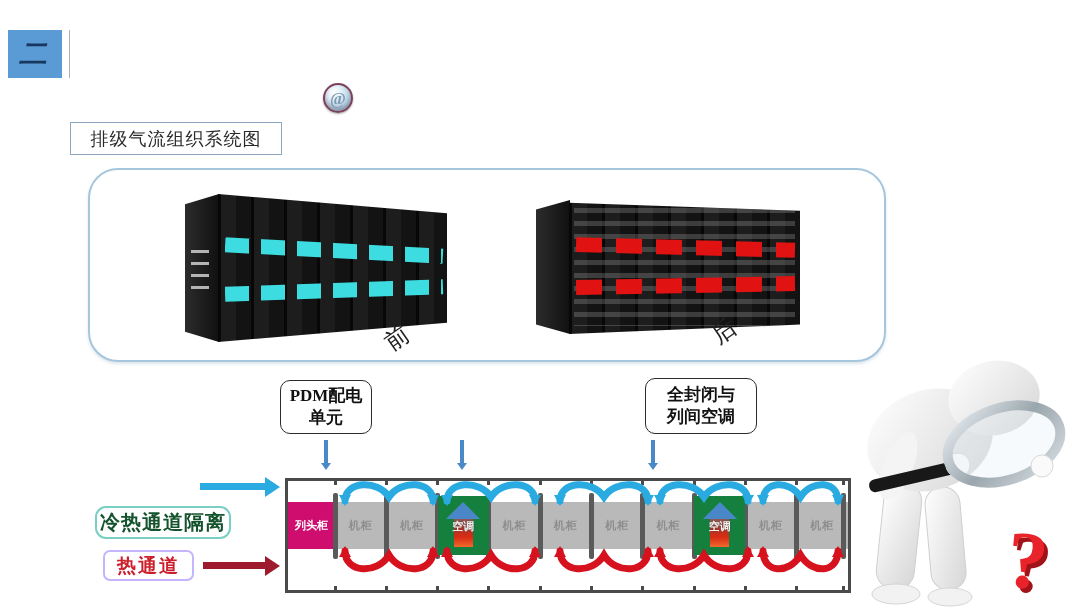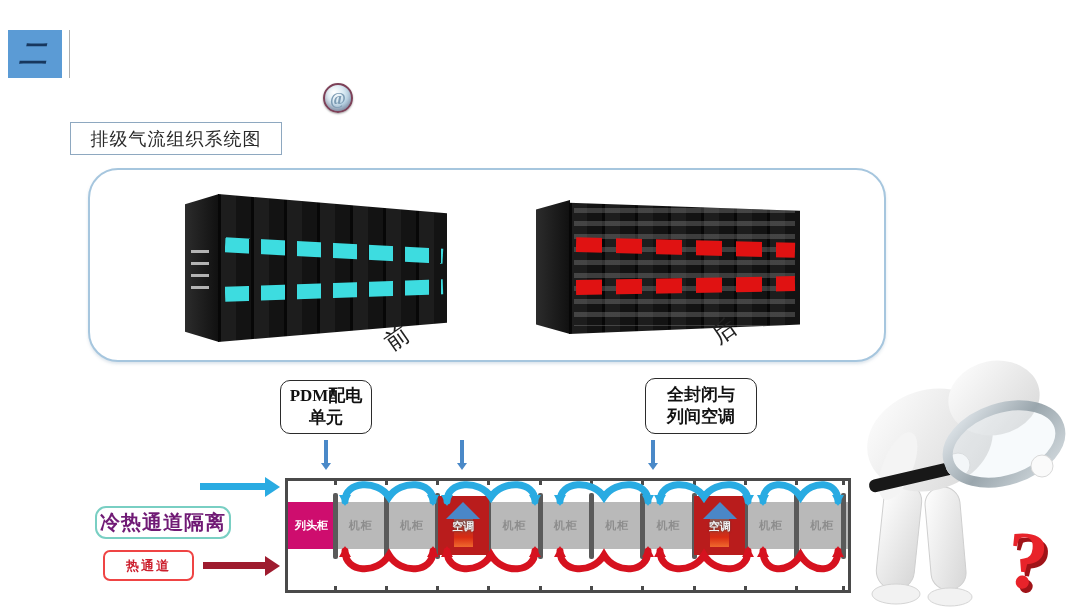--- a/index.html
+++ b/index.html
@@ -54,35 +54,35 @@
            display:flex;flex-direction:column;align-items:center;justify-content:center;
            font-size:17px;font-weight:bold;color:#111;line-height:1.3;box-sizing:border-box;}
   .connector{position:absolute;width:4px;background:#4a89c8;}
   .connector::after{content:"";position:absolute;left:50%;bottom:-6px;transform:translateX(-50%);
            border-left:5px solid transparent;border-right:5px solid transparent;border-top:7px solid #4a89c8;}
 
   
   .aisle-box{position:absolute;background:#fff;box-sizing:border-box;display:flex;align-items:center;
              justify-content:center;font-weight:bold;}
   .aisle-cold{border:2px solid #5fc4bd;border-radius:7px;font-size:19px;color:#29abe2;letter-spacing:2px;}
-  .aisle-mid{border:2px solid #79cfc3;border-radius:11px;font-size:20px;color:#701a75;letter-spacing:1px;}
-  .aisle-hot{border:2px solid #ef4444;border-radius:7px;font-size:13px;color:#cc1f2d;letter-spacing:2px;}
+  .aisle-mid{border:2px solid #79cfc3;border-radius:11px;font-size:20px;color:#14532d;letter-spacing:1px;}
+  .aisle-hot{border:2px solid #c4b5fd;border-radius:7px;font-size:19px;color:#cc1f2d;letter-spacing:2px;}
   .h-arrow{position:absolute;height:7px;}
   .h-arrow::after{content:"";position:absolute;right:-14px;top:50%;transform:translateY(-50%);
                   border-top:10px solid transparent;border-bottom:10px solid transparent;}
   .h-arrow.cyan{background:#29abe2;} .h-arrow.cyan::after{border-left:15px solid #29abe2;}
   .h-arrow.darkred{background:#9e1b2e;} .h-arrow.darkred::after{border-left:15px solid #9e1b2e;}
 
   
   .row-frame{position:absolute;left:285px;top:478px;width:566px;height:115px;border:3px solid #4a4a4a;
              box-sizing:border-box;background:#fff;}
   .unit{position:absolute;display:flex;align-items:center;justify-content:center;font-weight:bold;}
   .unit.head{background:#ce0d6e;color:#fff;font-size:11px;}
   .unit.rack{background:#b9b9b9;color:#8d8d8d;font-size:11px;letter-spacing:1px;}
-  .unit.ac{background:#b91c1c;color:#f0f0f0;font-size:11px;z-index:3;}
+  .unit.ac{background:#15803d;color:#f0f0f0;font-size:11px;z-index:3;}
   .post{position:absolute;width:5px;background:#5a5a5a;border-radius:2px;z-index:2;}
   .tick{position:absolute;width:3px;height:7px;background:#4a4a4a;z-index:1;}
   .ac-arrow{position:absolute;left:50%;top:6px;transform:translateX(-50%);width:34px;}
   .ac-arrow .hd{width:0;height:0;margin:0 auto;border-left:17px solid transparent;
                 border-right:17px solid transparent;border-bottom:17px solid #4a87c8;}
   .ac-arrow .bd{width:19px;height:28px;margin:0 auto;
                 background:linear-gradient(180deg,#8f5a55 0%,#b53527 35%,#d92b12 65%,#ef6a2e 100%);}
   .ac-label{position:absolute;left:50%;top:50%;transform:translate(-50%,-50%);z-index:4;
             text-shadow:0 0 2px rgba(60,60,60,.9);}
   .flow-svg{position:absolute;left:285px;top:455px;width:566px;height:160px;pointer-events:none;z-index:5;}

